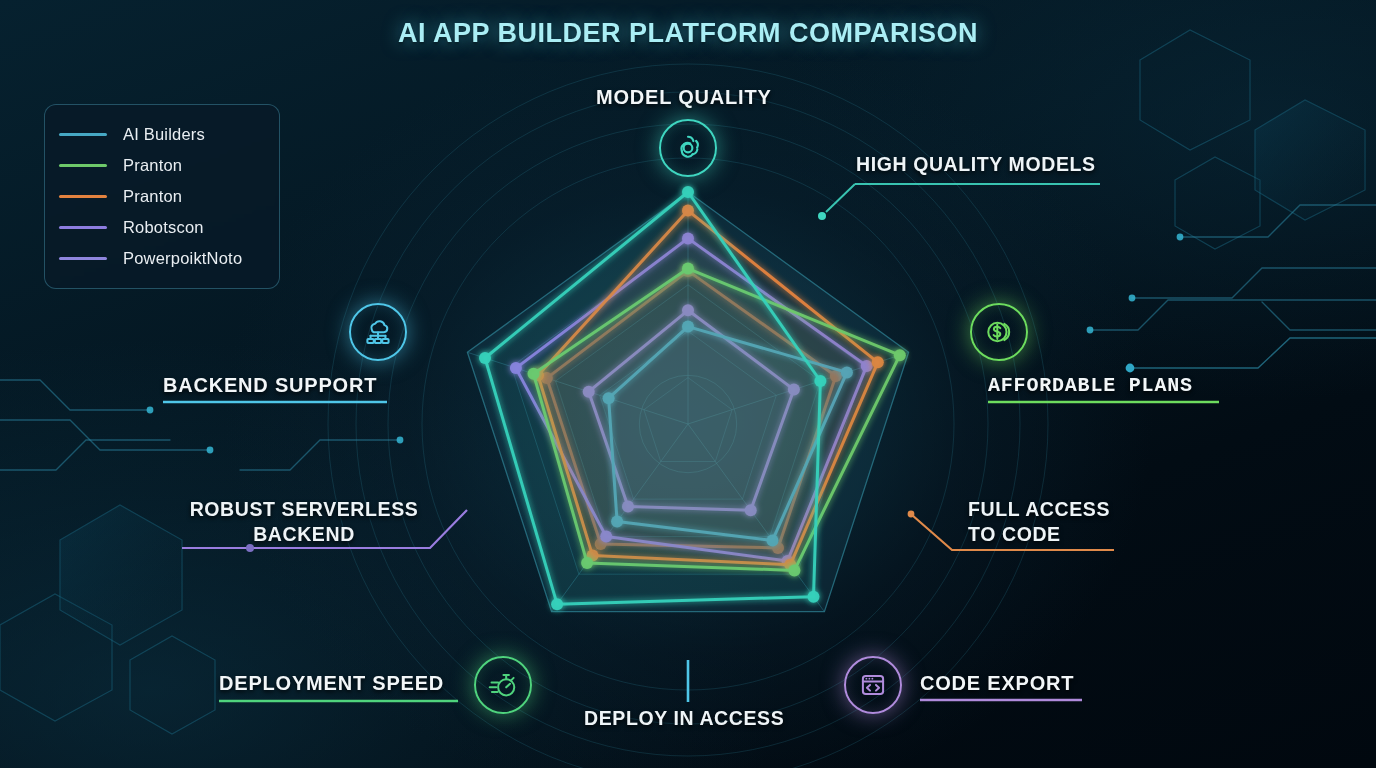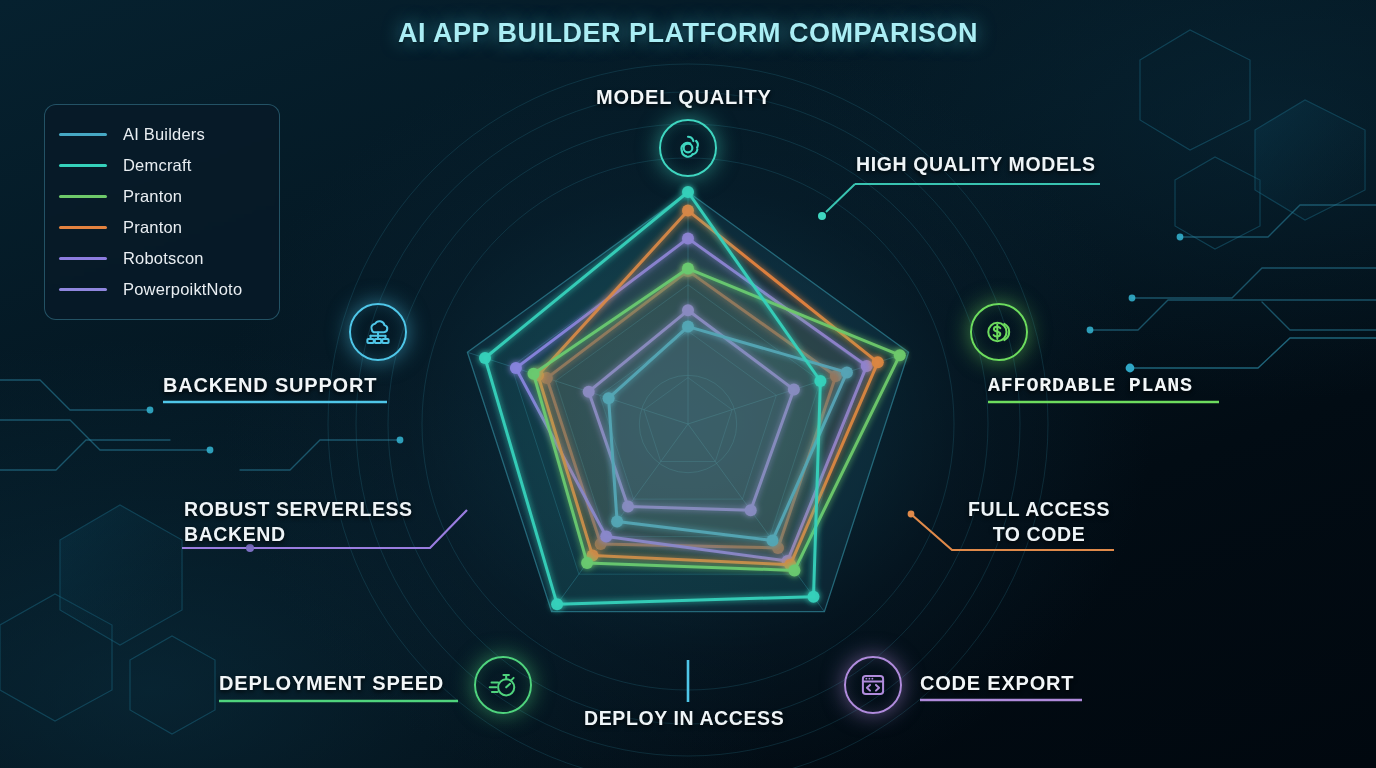--- a/index.html
+++ b/index.html
@@ -44,21 +44,20 @@
   
   .axcap {
     position:absolute; color:#f2f6f8; font-size:20px; font-weight:bold;
     letter-spacing:.8px; white-space:nowrap;
     text-shadow:0 2px 4px rgba(0,0,0,.85);
   }
   .callout {
     position:absolute; color:#eef4f7; font-size:19.5px; font-weight:bold;
     letter-spacing:.6px; line-height:25px;
     text-shadow:0 2px 4px rgba(0,0,0,.85);
-    text-align:center;
   }
 
   
   .badge {
     position:absolute; width:58px; height:58px; border-radius:50%;
     border:2px solid currentColor; display:flex; align-items:center; justify-content:center;
   }
   .badge svg { display:block; }
 </style>
 </head>
@@ -211,24 +210,20 @@
   </svg>
 
   <div id="title">AI APP BUILDER PLATFORM COMPARISON</div>
 
   <div id="legend">
     <div class="leg-row">
       <span class="leg-swatch" style="background:#46a8c4"></span>
       <span class="leg-label">AI Builders</span>
     </div>
     <div class="leg-row">
-      <span class="leg-swatch" style="background:#35d1bb"></span>
-      <span class="leg-label">Demcraft</span>
-    </div>
-    <div class="leg-row">
       <span class="leg-swatch" style="background:#6ec96a"></span>
       <span class="leg-label">Pranton</span>
     </div>
     <div class="leg-row">
       <span class="leg-swatch" style="background:#e3823f"></span>
       <span class="leg-label">Pranton</span>
     </div>
     <div class="leg-row">
       <span class="leg-swatch" style="background:#8d7de0"></span>
       <span class="leg-label">Robotscon</span>
@@ -276,21 +271,21 @@
 
   <div class="callout" style="left:856px; top:152px;">HIGH QUALITY MODELS</div>
 
   <div class="callout" style="left:968px; top:497px;">
     <div>FULL ACCESS</div>
     <div>TO CODE</div>
   </div>
 
   <div class="callout" style="left:584px; top:706px;">DEPLOY IN ACCESS</div>
 
-  <div class="callout" style="left:184px; top:497px; width:240px; text-align:left;">
+  <div class="callout" style="left:184px; top:497px; width:240px; text-align:center;">
     <div>ROBUST SERVERLESS</div>
     <div>BACKEND</div>
   </div>
 
   <div class="badge" style="left:659px; top:119px; color:#3fd6c0; box-shadow:0 0 22px rgba(63,214,192,.55), inset 0 0 14px rgba(63,214,192,.2);">
     <svg width="34" height="34" viewBox="0 0 32 32">
       <g fill="none" stroke="#3fd6c0" stroke-width="2" stroke-linejoin="round" stroke-linecap="round">
         <path d="M16 5.4 a5.2 5.2 0 0 1 4.9 3.5 l.2 .6"></path>
         <path d="M23.6 9.3 a5.2 5.2 0 0 1 1.2 5.9 l-.3 .5"></path>
         <path d="M24.8 17.2 a5.2 5.2 0 0 1 -4 4.6 l-.6 .1"></path>

